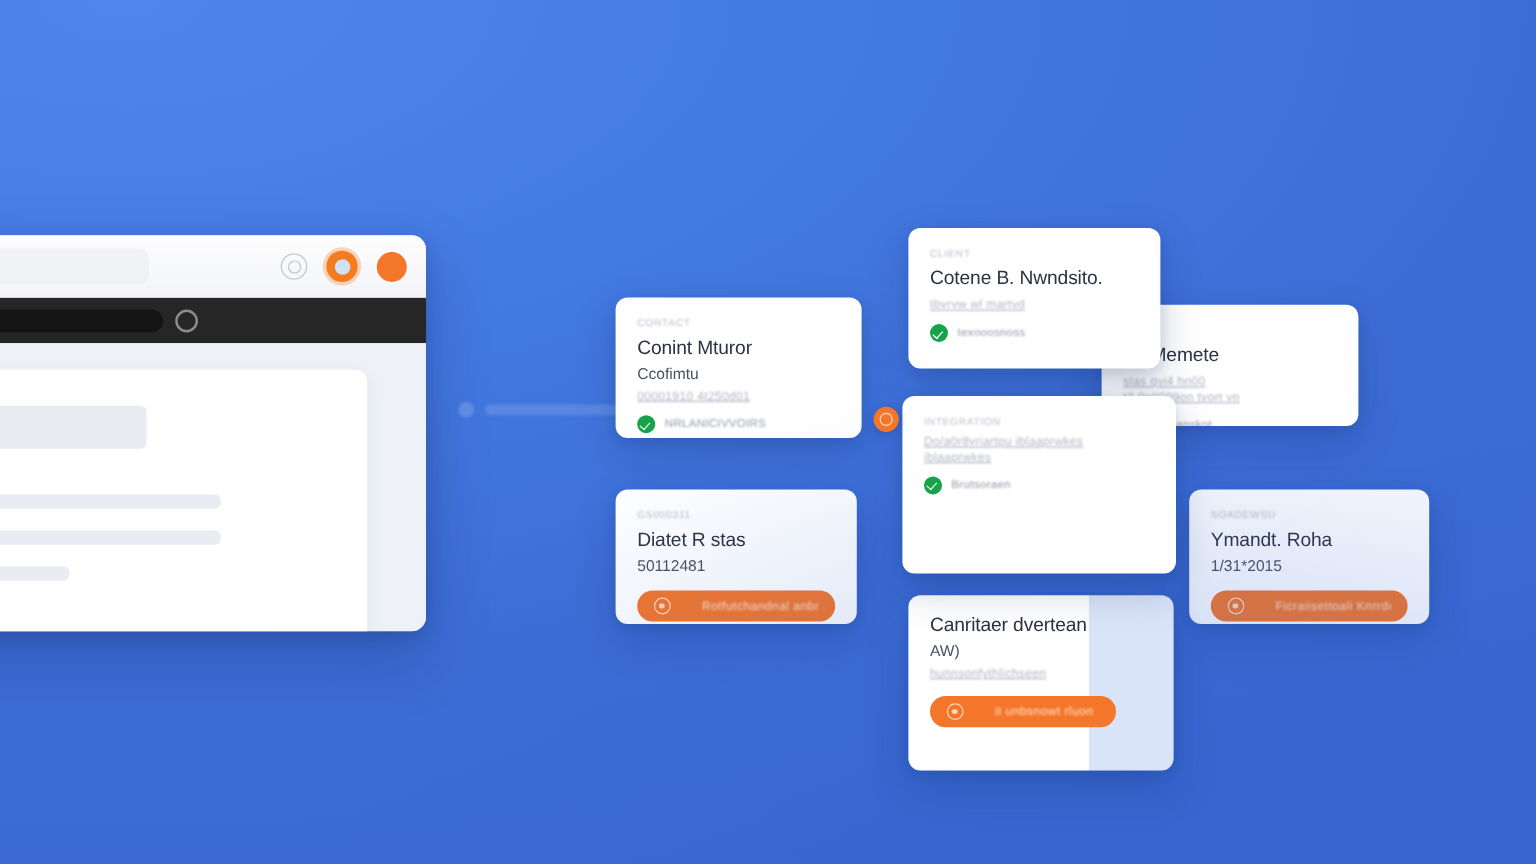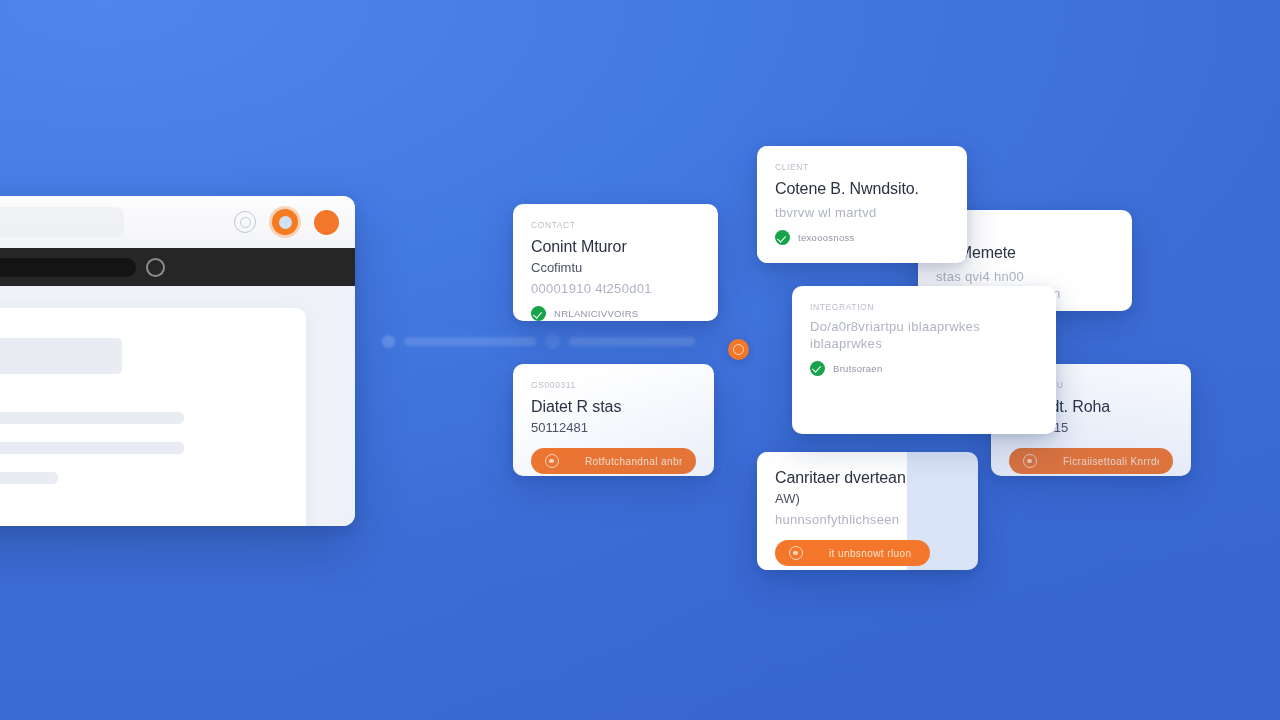--- a/index.html
+++ b/index.html
@@ -146,20 +146,21 @@
   .skel.w2 { width: 262px; }
   .skel.w3 { width: 136px; }
 
   
   .card {
     position: absolute;
     background: #ffffff;
     border-radius: 10px;
     box-shadow: 0 14px 34px rgba(18,42,96,0.22), 0 3px 10px rgba(18,42,96,0.12);
     overflow: hidden;
+    margin-top: 44px;
   }
   .card-inner { padding: 16px 18px; }
 
   .eyebrow {
     font-size: 8.5px;
     letter-spacing: .6px;
     color: #b9bec9;
     text-transform: uppercase;
     margin-bottom: 7px;
     filter: blur(0.7px);
@@ -179,27 +180,28 @@
   .headline.two-line { white-space: normal; }
   .subline {
     font-size: 13px;
     color: #4a5163;
     margin-top: 3px;
     filter: blur(0.5px);
     white-space: nowrap;
     overflow: hidden;
   }
   .meta {
-    font-size: 13px;
+    font-size: 10px;
     color: #aeb4c2;
     margin-top: 6px;
     letter-spacing: .3px;
     filter: blur(0.7px);
     white-space: nowrap;
     overflow: hidden;
+    text-decoration: underline;
   }
   .meta + .meta { margin-top: 2px; }
 
   .badge-row {
     display: flex;
     align-items: center;
     gap: 8px;
     margin-top: 10px;
   }
   .badge-icon {
@@ -262,24 +264,24 @@
     filter: blur(0.7px);
     white-space: nowrap;
     overflow: hidden;
     text-align: left;
   }
 
   
   #card-contact      { left: 513px; top: 204px;  width: 205px; height: 117px; }
   #card-client       { left: 757px; top: 146px;  width: 210px; height: 117px; z-index: 4; }
   #card-member       { left: 918px; top: 210px;  width: 214px; height: 101px; z-index: 2; }
-  #card-integration  { left: 792px; top: 286px;  width: 264px; height: 148px; z-index: 5; }
+  #card-integration  { left: 752px; top: 286px;  width: 228px; height: 148px; z-index: 5; }
   #card-data         { left: 513px; top: 364px;  width: 201px; height: 112px; }
   #card-vendor       { left: 991px; top: 364px;  width: 200px; height: 112px; }
-  #card-overview     { left: 757px; top: 452px;  width: 221px; height: 118px; z-index: 3;
+  #card-overview     { left: 757px; top: 452px;  width: 221px; height: 146px; z-index: 3;
                        background: linear-gradient(90deg,#ffffff 0%,#ffffff 68%,#d9e4f8 68%,#d9e4f8 100%); }
 
   
   .connector {
     position: absolute;
     left: 382px;
     top: 334px;
     display: flex;
     align-items: center;
     gap: 9px;

